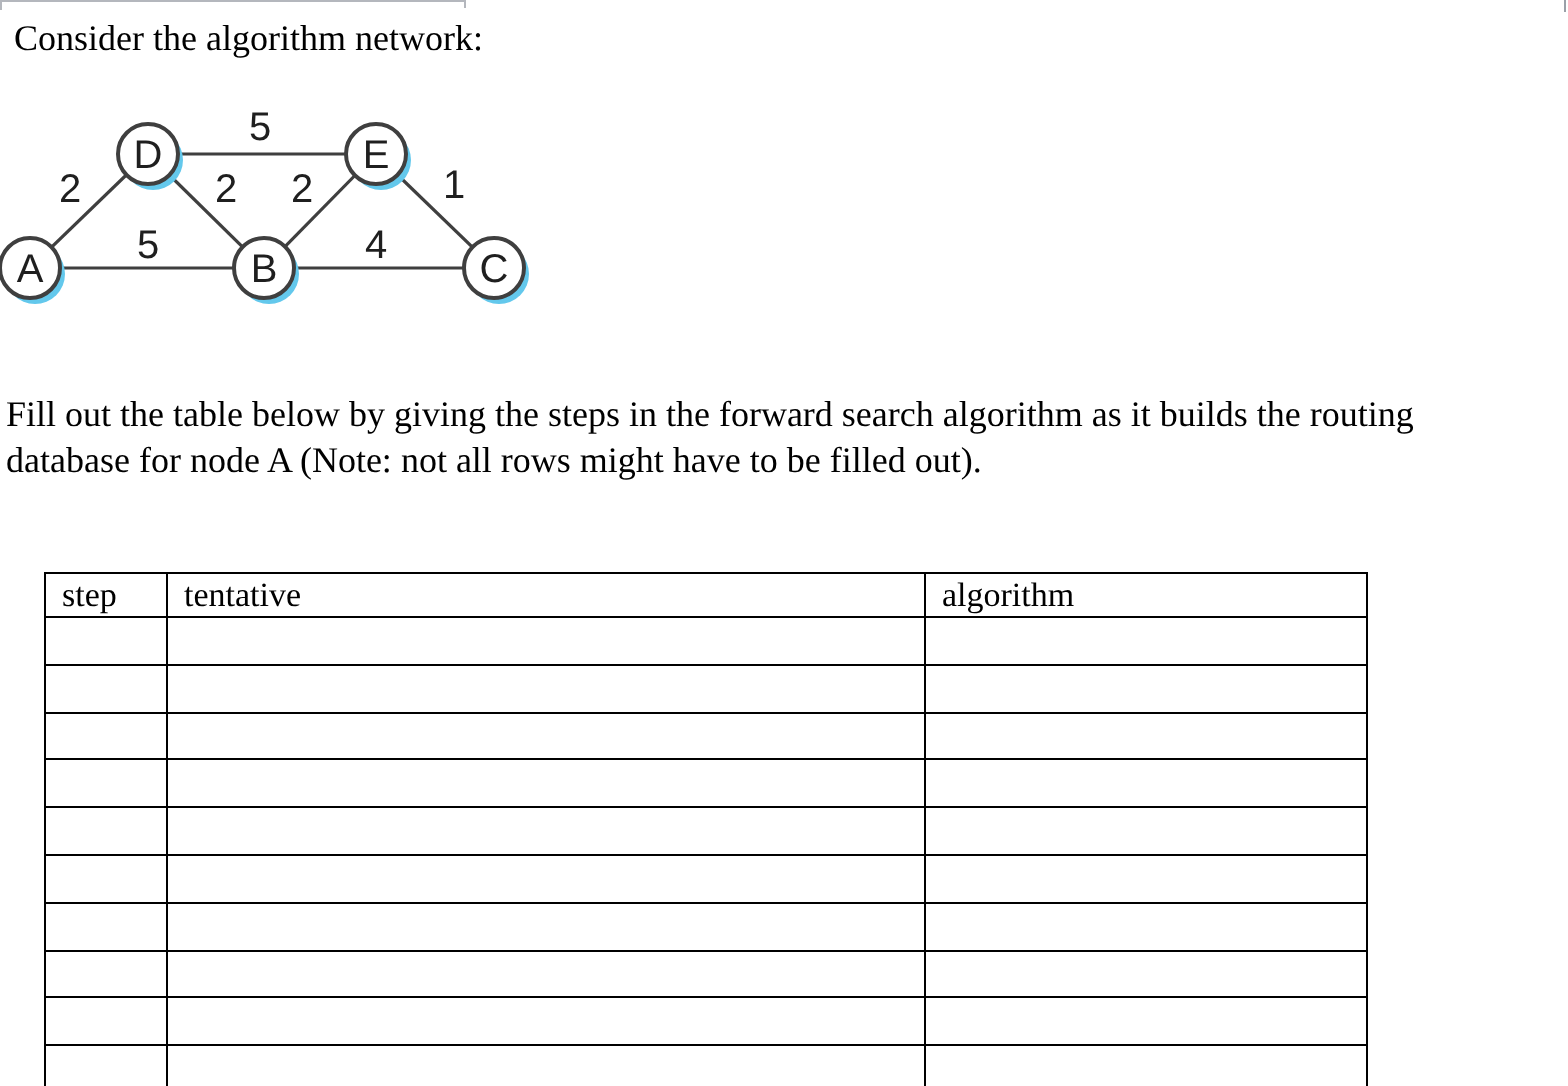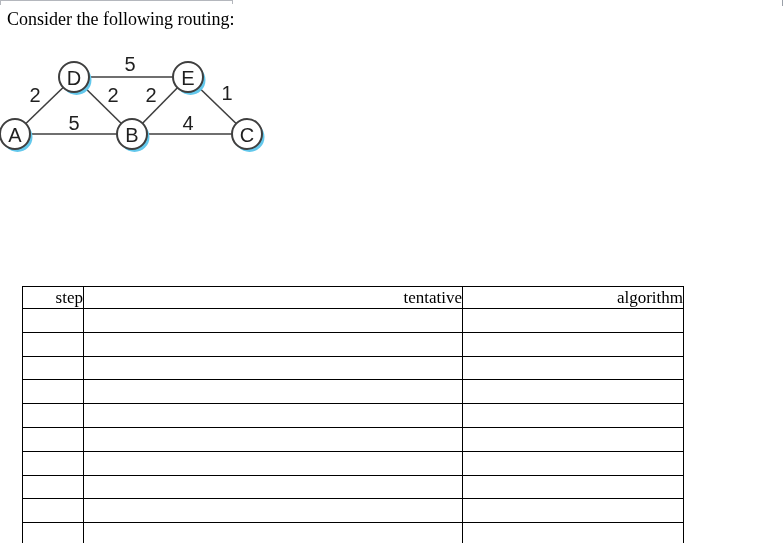--- a/index.html
+++ b/index.html
@@ -59,41 +59,41 @@
   }
   .routing-table th,
   .routing-table td {
     border: 1px solid #000000;
     padding: 0 0 0 8px;
     vertical-align: middle;
     overflow: hidden;
   }
   .routing-table th {
     font-weight: normal;
-    text-align: right;
+    text-align: left;
     font-size: 17px;
     height: 21px;
   }
   .routing-table td {
     height: 22.8px;
     font-size: 17px;
   }
   .col-step      { width: 61px; }
   .col-confirmed { width: 379px; }
   .col-tentative { width: 221px; }
 </style>
 </head>
 <body>
 
 <div class="artifact top-line"></div>
 <div class="artifact tick-left"></div>
 <div class="artifact tick-mid"></div>
 <div class="artifact tick-right"></div>
 
-<div class="page-title">Consider the following routing:</div>
+<div class="page-title">Consider the algorithm network:</div>
 
 <svg class="diagram-svg" viewBox="0 0 280 170" xmlns="http://www.w3.org/2000/svg">
     <line x1="15" y1="134" x2="74" y2="77" stroke="#3f3f3f" stroke-width="1.6"></line>
     <line x1="15" y1="134" x2="132" y2="134" stroke="#3f3f3f" stroke-width="1.6"></line>
     <line x1="74" y1="77" x2="188" y2="77" stroke="#3f3f3f" stroke-width="1.6"></line>
     <line x1="74" y1="77" x2="132" y2="134" stroke="#3f3f3f" stroke-width="1.6"></line>
     <line x1="132" y1="134" x2="188" y2="77" stroke="#3f3f3f" stroke-width="1.6"></line>
     <line x1="132" y1="134" x2="247" y2="134" stroke="#3f3f3f" stroke-width="1.6"></line>
     <line x1="188" y1="77" x2="247" y2="134" stroke="#3f3f3f" stroke-width="1.6"></line>
     <text x="35" y="95" text-anchor="middle" dominant-baseline="central" font-family="&quot;Liberation Sans&quot;, sans-serif" font-size="20" fill="#1f1f1f">2</text>
@@ -114,20 +114,22 @@
     <text x="247" y="135" text-anchor="middle" dominant-baseline="central" font-family="&quot;Liberation Sans&quot;, sans-serif" font-size="20" fill="#1f1f1f">C</text>
     <circle cx="76.5" cy="80" r="15" fill="#63c8ec"></circle>
     <circle cx="74" cy="77" r="15" fill="#ffffff" stroke="#3f3f3f" stroke-width="2"></circle>
     <text x="74" y="78" text-anchor="middle" dominant-baseline="central" font-family="&quot;Liberation Sans&quot;, sans-serif" font-size="20" fill="#1f1f1f">D</text>
     <circle cx="190.5" cy="80" r="15" fill="#63c8ec"></circle>
     <circle cx="188" cy="77" r="15" fill="#ffffff" stroke="#3f3f3f" stroke-width="2"></circle>
     <text x="188" y="78" text-anchor="middle" dominant-baseline="central" font-family="&quot;Liberation Sans&quot;, sans-serif" font-size="20" fill="#1f1f1f">E</text>
   </svg>
 
 <div class="instructions">
+  <div class="line">Fill out the table below by giving the steps in the forward search algorithm as it builds the routing</div>
+  <div class="line">database for node A (Note: not all rows might have to be filled out).</div>
 </div>
 
 <table class="routing-table">
   <colgroup>
     <col class="col-step">
     <col class="col-confirmed">
     <col class="col-tentative">
   </colgroup>
   <thead>
     <tr>

